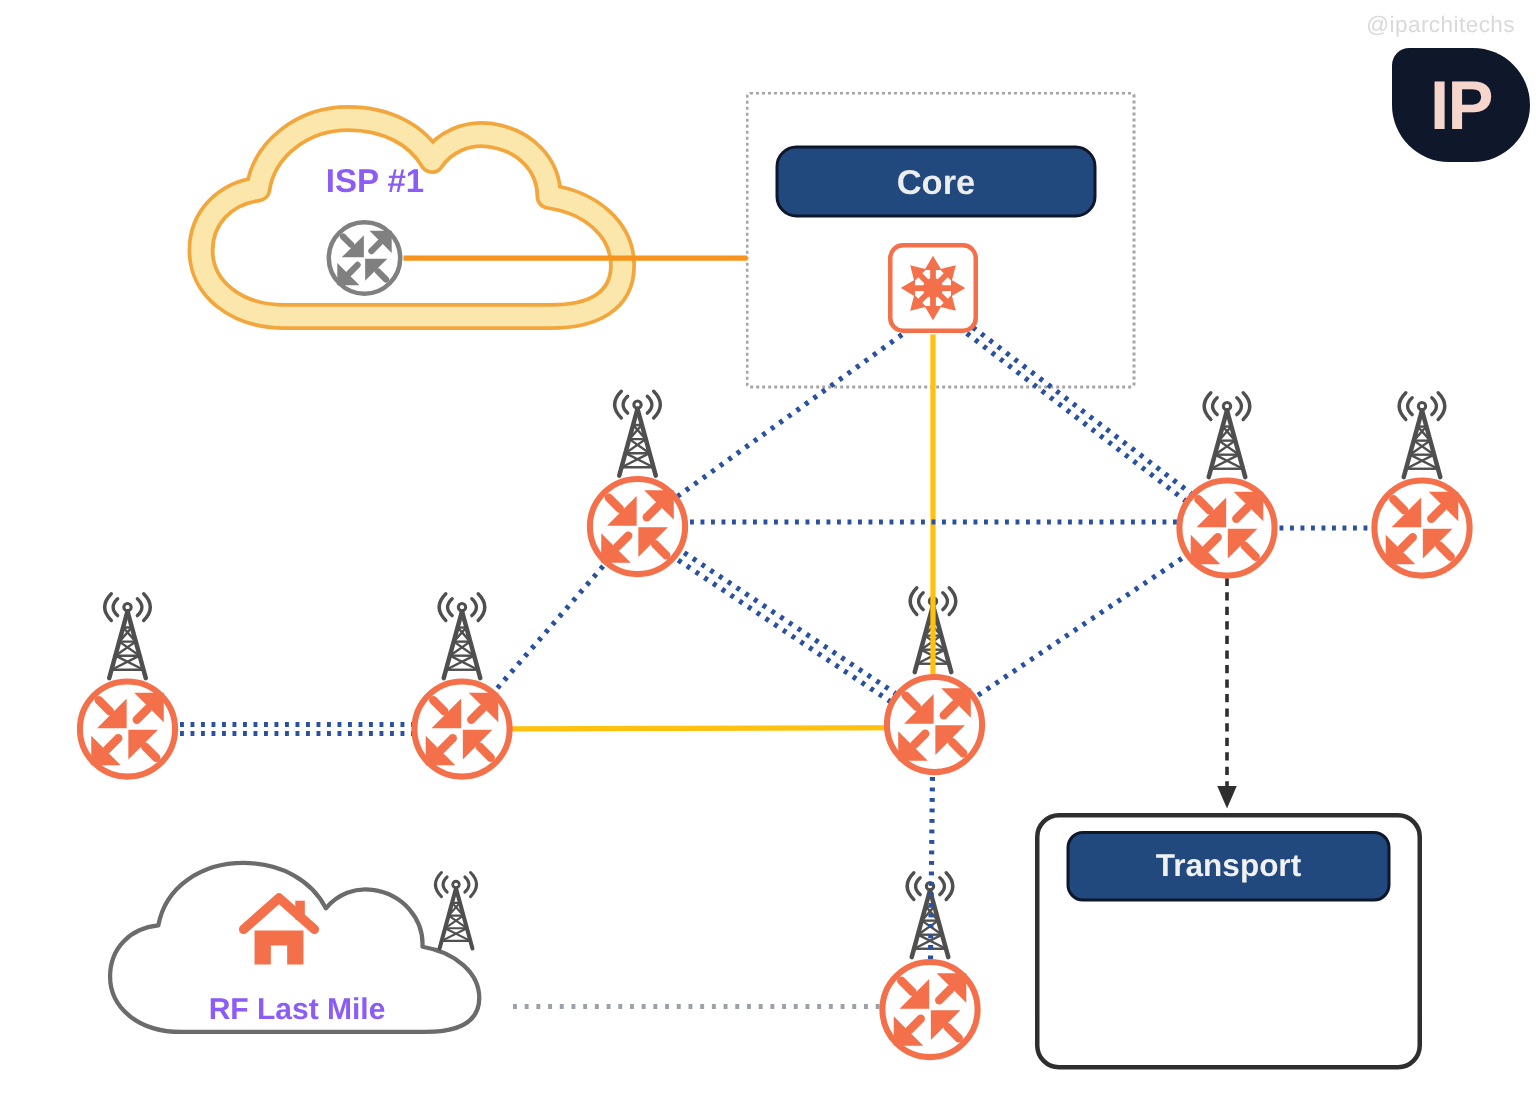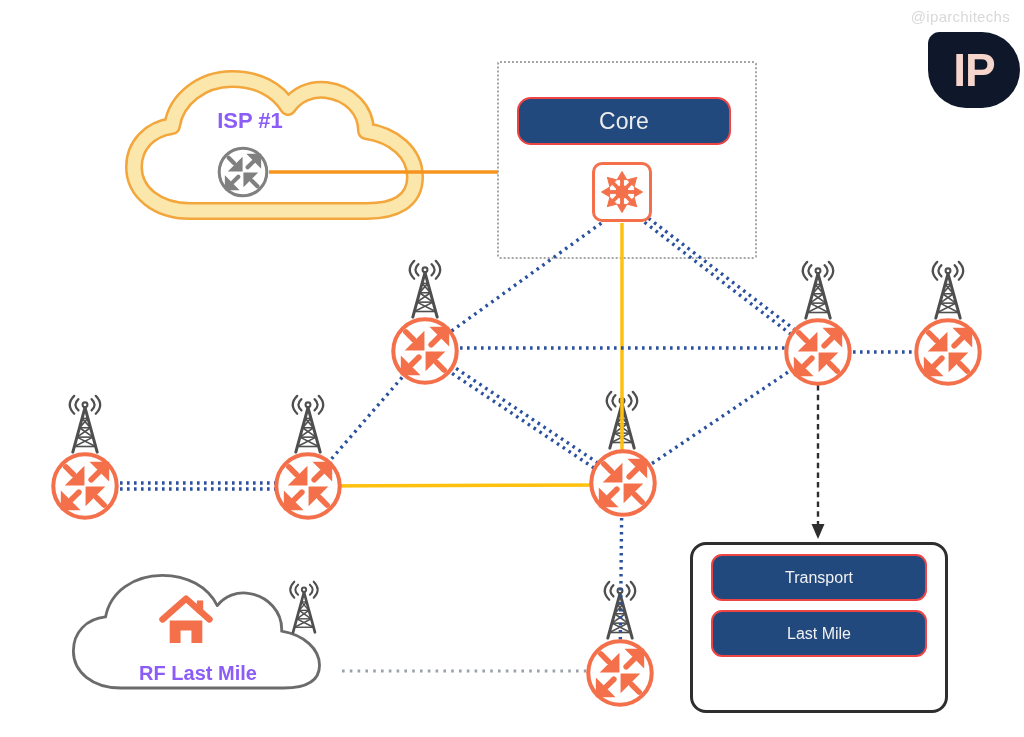--- a/index.html
+++ b/index.html
@@ -17,32 +17,32 @@
   .wm-logo{left:928px;top:32px;width:92px;height:76px;background:#0f172a;
     border-radius:14px 46px 46px 46px;display:flex;align-items:center;justify-content:center;}
   .wm-logo span{font-size:46px;font-weight:800;color:#f6d6cc;letter-spacing:-1px;}
   
   .lbl-navy{color:#8b5cf6;font-weight:700;text-align:center;}
   .isp-label{left:180px;top:108px;width:140px;font-size:22px;}
   .rf-label{left:118px;top:662px;width:160px;font-size:20px;}
   
   .core-dotbox{left:497px;top:61px;width:256px;height:194px;
     border:2px dotted #a6a6a6;border-radius:3px;}
-  .pill{background:#21497e;border:2px solid #ef4444;display:flex;
-    align-items:center;justify-content:center;color:#ededed;font-weight:400;}
+  .pill{background:#21497e;border:2px solid #0f172a;display:flex;
+    align-items:center;justify-content:center;color:#ededed;font-weight:700;}
   .core-pill{left:517px;top:97px;width:210px;height:44px;border-radius:14px;font-size:23px;}
   .core-icon-box{left:592px;top:162px;width:60px;height:60px;background:#fff;
     border:3px solid #f4704b;border-radius:10px;box-sizing:border-box;
     display:flex;align-items:center;justify-content:center;}
   
   .nf-box{left:690px;top:542px;width:258px;height:171px;background:#fff;
     border:3px solid #2e2e2e;border-radius:16px;box-sizing:border-box;
     display:flex;flex-direction:column;align-items:center;}
   .nf-title{margin-top:10px;font-size:20.5px;font-weight:700;color:#3d3d3d;}
-  .nf-pill{width:212px;height:43px;border-radius:11px;font-size:16px;margin-top:9px;color:#f1f1f1;}
+  .nf-pill{width:212px;height:43px;border-radius:11px;font-size:21px;margin-top:9px;color:#f1f1f1;}
   .tower{color:#4f4f4f;}
   .node{color:#f4704b;}
   .isp-router{color:#808080;}
 </style>
 </head>
 <body>
 
 <svg width="0" height="0" style="position:absolute">
   <defs>
     <symbol id="sym-tower" viewBox="0 0 64 64">
@@ -244,16 +244,13 @@
     <use href="#sym-router"></use>
   </svg>
 <svg class="abs z4 node" style="left:584px;top:637px" width="72" height="72" viewBox="0 0 64 64">
     <use href="#sym-router"></use>
   </svg>
 
 <div class="abs z4 nf-box">
   <div class="pill nf-pill">
     <span>Transport</span>
   </div>
-  <div class="pill nf-pill">
-    <span>Last Mile</span>
-  </div>
 </div>
 
 </body></html>

